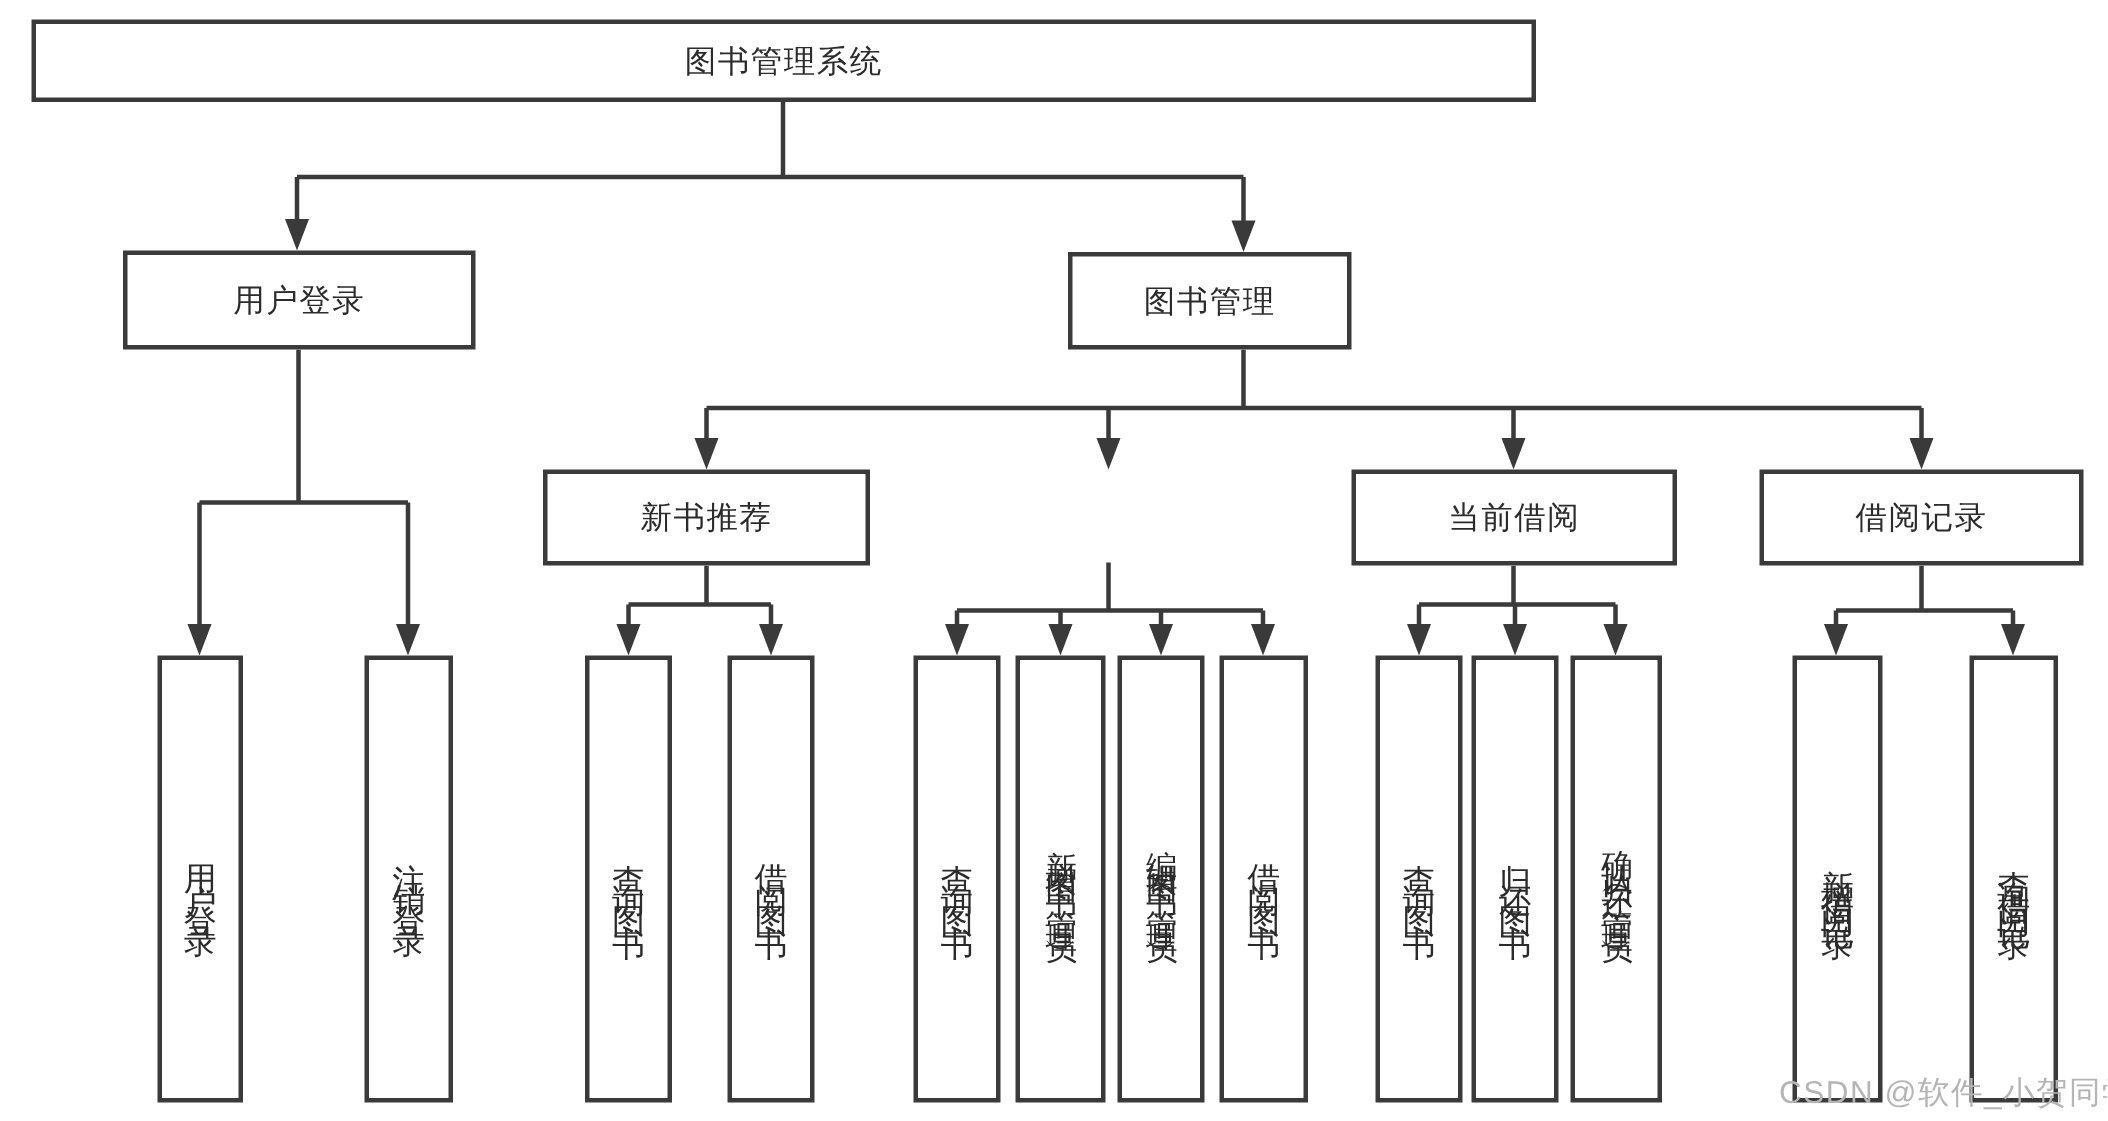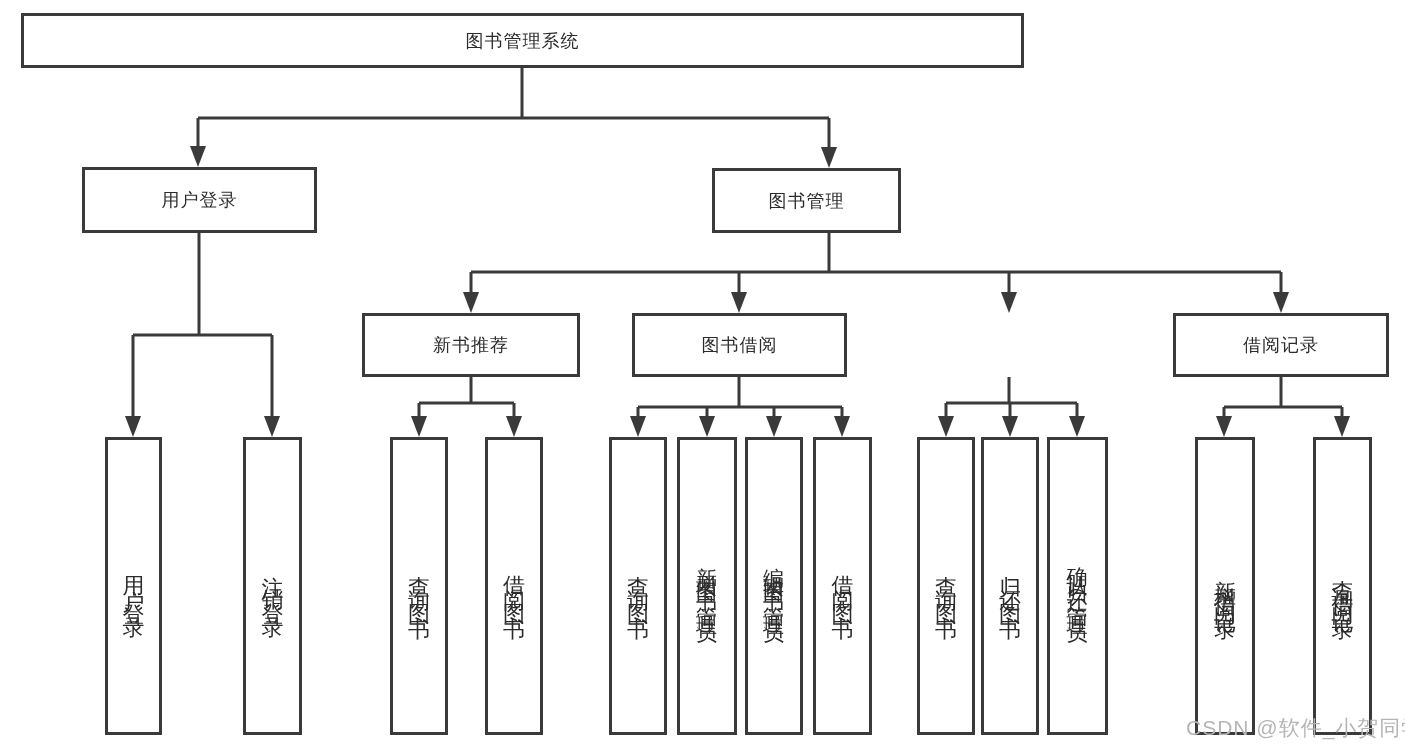--- a/index.html
+++ b/index.html
@@ -19,21 +19,21 @@
     color:var(--text);
   }
   #connectors{position:absolute;left:0;top:0;pointer-events:none;}
   .box{
     position:absolute;
     border:3px solid var(--line);
     background:#fff;
     display:flex;align-items:center;justify-content:center;
     text-align:center;
   }
-  .hbox{font-size:18px;letter-spacing:1px;}
+  .hbox{font-size:21px;letter-spacing:1px;}
   .root{left:21px;top:13px;width:1003px;height:55px;}
   .lvl2-user{left:82px;top:167px;width:235px;height:66px;}
   .lvl2-book{left:712px;top:168px;width:189px;height:65px;}
   .lvl3{top:313px;height:64px;}
   .sec0{left:362px;width:218px;align-items:center;}
   .sec1{left:632px;width:215px;}
   .sec2{left:901px;width:217px;}
   .sec3{left:1173px;width:216px;}
   .leaf{top:437px;height:298px;width:58px;}
   .vtext{
@@ -99,22 +99,22 @@
   <div class="box hbox lvl2-user">
     <span>用户登录</span>
   </div>
   <div class="box hbox lvl2-book">
     <span>图书管理</span>
   </div>
 
   <div class="box hbox lvl3 sec0">
     <span>新书推荐</span>
   </div>
-  <div class="box hbox lvl3 sec1">
-    <span>图书借阅</span>
+  <div class="box hbox lvl3 sec2">
+    <span>当前借阅</span>
   </div>
   <div class="box hbox lvl3 sec3">
     <span>借阅记录</span>
   </div>
 
   <div class="box leaf" style="left:105px;width:57px;">
     <span class="vtext">用户登录</span>
   </div>
   <div class="box leaf" style="left:243px;width:59px;">
     <span class="vtext">注销登录</span>

